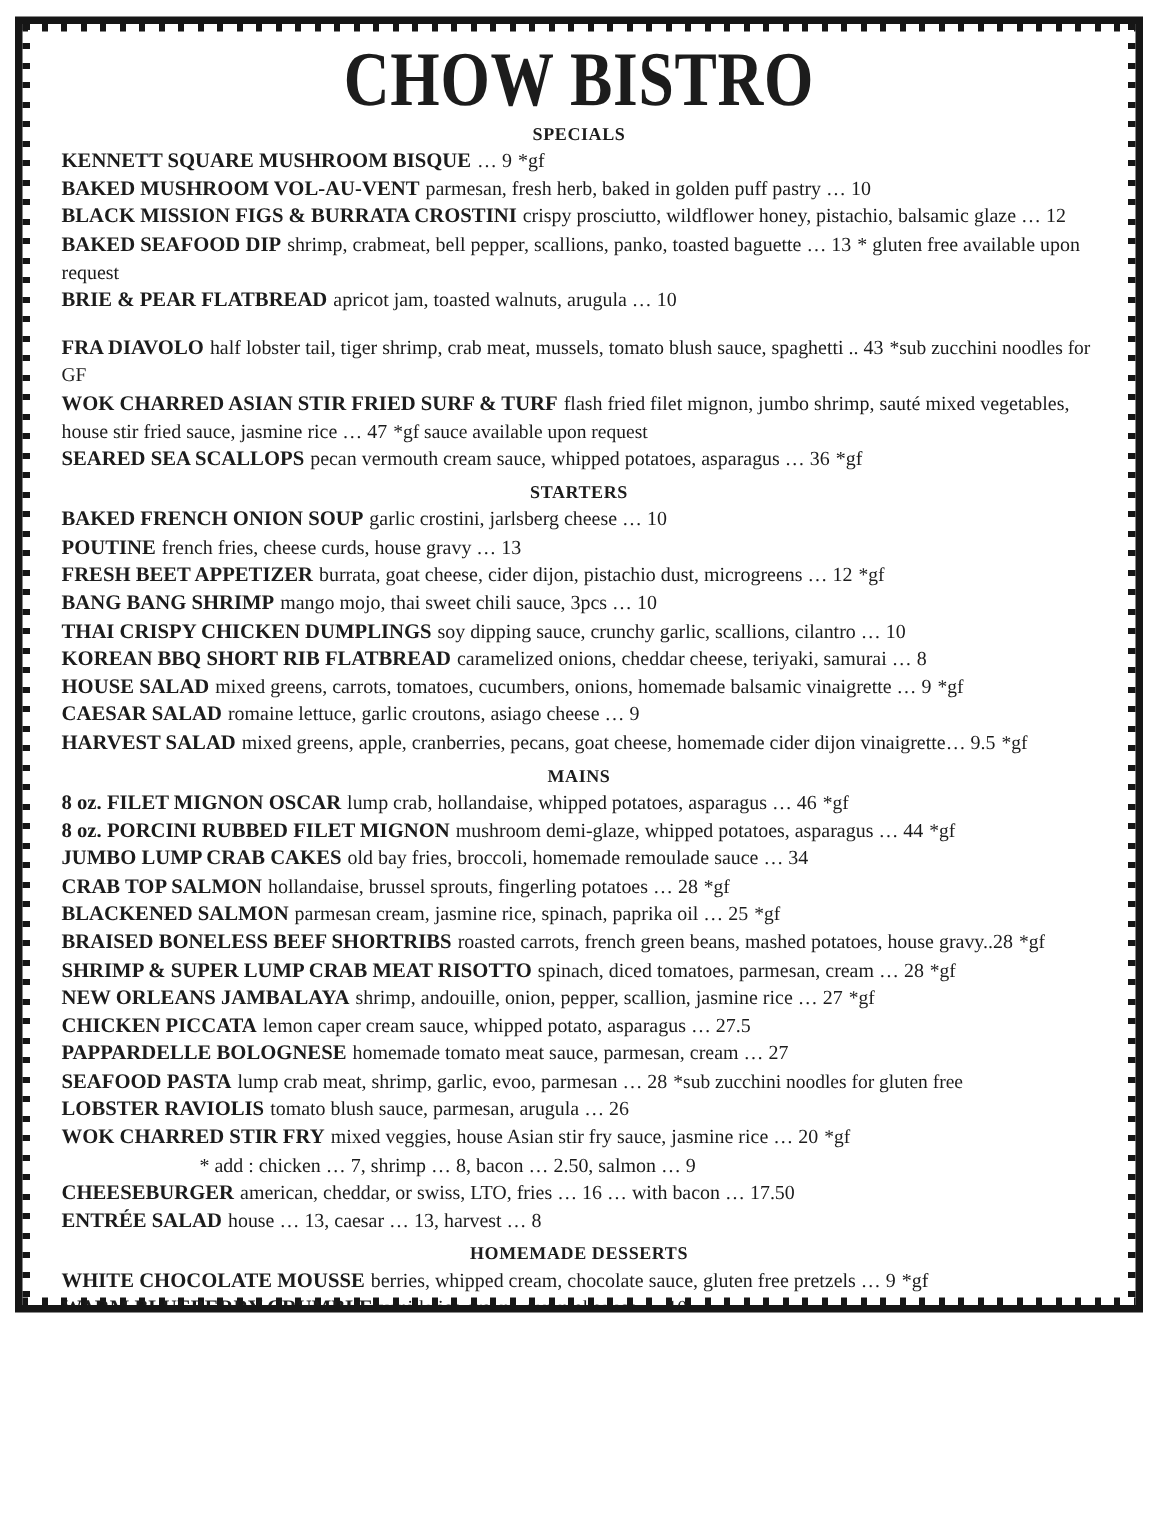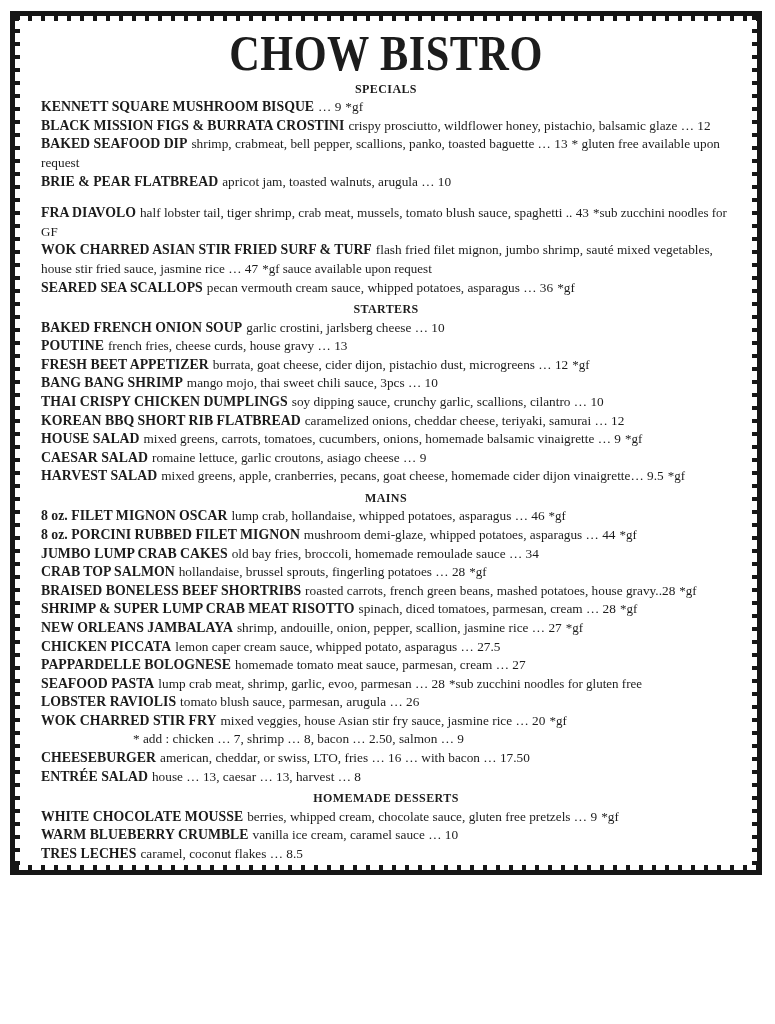--- a/index.html
+++ b/index.html
@@ -58,20 +58,21 @@
     <div>
 
     <section class="section">
           <h2 class="heading">SPECIALS</h2>
           <div class="groups">
 
           <div class="group">
                 <div class="items">
 
                 <div class="line"><span class="nm">KENNETT SQUARE MUSHROOM BISQUE</span><span class="ds">… 9</span><span class="nt" data-size="normal">*gf</span></div>
+                <div class="line"><span class="nm">BAKED MUSHROOM VOL-AU-VENT</span><span class="ds">parmesan, fresh herb, baked in golden puff pastry … 10</span><span class="nt"></span></div>
                 <div class="line"><span class="nm">BLACK MISSION FIGS &amp; BURRATA CROSTINI</span><span class="ds">crispy prosciutto, wildflower honey, pistachio, balsamic glaze … 12</span><span class="nt"></span></div>
                 <div class="line"><span class="nm">BAKED SEAFOOD DIP</span><span class="ds">shrimp, crabmeat, bell pepper, scallions, panko, toasted baguette … 13</span><span class="nt" data-size="normal">* gluten free available upon request</span></div>
                 <div class="line"><span class="nm">BRIE &amp; PEAR FLATBREAD</span><span class="ds">apricot jam, toasted walnuts, arugula … 10</span><span class="nt"></span></div>
               </div>
               </div>
             <div class="group">
                 <div class="items">
 
                 <div class="line"><span class="nm">FRA DIAVOLO</span><span class="ds">half lobster tail, tiger shrimp, crab meat, mussels, tomato blush sauce, spaghetti .. 43</span><span class="nt" data-size="small">*sub zucchini noodles for GF</span></div>
                 <div class="line"><span class="nm">WOK CHARRED ASIAN STIR FRIED SURF &amp; TURF</span><span class="ds">flash fried filet mignon, jumbo shrimp, sauté mixed vegetables, house stir fried sauce, jasmine rice … 47</span><span class="nt" data-size="small">*gf sauce available upon request</span></div>
@@ -85,39 +86,40 @@
           <div class="groups">
 
           <div class="group">
                 <div class="items">
 
                 <div class="line"><span class="nm">BAKED FRENCH ONION SOUP</span><span class="ds">garlic crostini, jarlsberg cheese … 10</span><span class="nt"></span></div>
                 <div class="line"><span class="nm">POUTINE</span><span class="ds">french fries, cheese curds, house gravy … 13</span><span class="nt"></span></div>
                 <div class="line"><span class="nm">FRESH BEET APPETIZER</span><span class="ds">burrata, goat cheese, cider dijon, pistachio dust, microgreens … 12</span><span class="nt" data-size="small">*gf</span></div>
                 <div class="line"><span class="nm">BANG BANG SHRIMP</span><span class="ds">mango mojo, thai sweet chili sauce, 3pcs … 10</span><span class="nt"></span></div>
                 <div class="line"><span class="nm">THAI CRISPY CHICKEN DUMPLINGS</span><span class="ds">soy dipping sauce, crunchy garlic, scallions, cilantro … 10</span><span class="nt"></span></div>
-                <div class="line"><span class="nm">KOREAN BBQ SHORT RIB FLATBREAD</span><span class="ds">caramelized onions, cheddar cheese, teriyaki, samurai … 12</span><span class="nt"></span></div>
+                <div class="line"><span class="nm">KOREAN BBQ SHORT RIB FLATBREAD</span><span class="ds">caramelized onions, cheddar cheese, teriyaki, samurai … 8</span><span class="nt"></span></div>
                 <div class="line"><span class="nm">HOUSE SALAD</span><span class="ds">mixed greens, carrots, tomatoes, cucumbers, onions, homemade balsamic vinaigrette … 9</span><span class="nt" data-size="small">*gf</span></div>
                 <div class="line"><span class="nm">CAESAR SALAD</span><span class="ds">romaine lettuce, garlic croutons, asiago cheese … 9</span><span class="nt"></span></div>
                 <div class="line"><span class="nm">HARVEST SALAD</span><span class="ds">mixed greens, apple, cranberries, pecans, goat cheese, homemade cider dijon vinaigrette… 9.5</span><span class="nt" data-size="small">*gf</span></div>
               </div>
               </div>
           </div>
         </section>
         <section class="section">
           <h2 class="heading">MAINS</h2>
           <div class="groups">
 
           <div class="group">
                 <div class="items">
 
                 <div class="line"><span class="nm">8 oz. FILET MIGNON OSCAR</span><span class="ds">lump crab, hollandaise, whipped potatoes, asparagus … 46</span><span class="nt" data-size="small">*gf</span></div>
                 <div class="line"><span class="nm">8 oz. PORCINI RUBBED FILET MIGNON</span><span class="ds">mushroom demi-glaze, whipped potatoes, asparagus … 44</span><span class="nt" data-size="small">*gf</span></div>
                 <div class="line"><span class="nm">JUMBO LUMP CRAB CAKES</span><span class="ds">old bay fries, broccoli, homemade remoulade sauce … 34</span><span class="nt"></span></div>
                 <div class="line"><span class="nm">CRAB TOP SALMON</span><span class="ds">hollandaise, brussel sprouts, fingerling potatoes … 28</span><span class="nt" data-size="small">*gf</span></div>
+                <div class="line"><span class="nm">BLACKENED SALMON</span><span class="ds">parmesan cream, jasmine rice, spinach, paprika oil … 25</span><span class="nt" data-size="small">*gf</span></div>
                 <div class="line"><span class="nm">BRAISED BONELESS BEEF SHORTRIBS</span><span class="ds">roasted carrots, french green beans, mashed potatoes, house gravy..28</span><span class="nt" data-size="small">*gf</span></div>
                 <div class="line"><span class="nm">SHRIMP &amp; SUPER LUMP CRAB MEAT RISOTTO</span><span class="ds">spinach, diced tomatoes, parmesan, cream … 28</span><span class="nt" data-size="small">*gf</span></div>
                 <div class="line"><span class="nm">NEW ORLEANS JAMBALAYA</span><span class="ds">shrimp, andouille, onion, pepper, scallion, jasmine rice … 27</span><span class="nt" data-size="small">*gf</span></div>
                 <div class="line"><span class="nm">CHICKEN PICCATA</span><span class="ds">lemon caper cream sauce, whipped potato, asparagus … 27.5</span><span class="nt"></span></div>
                 <div class="line"><span class="nm">PAPPARDELLE BOLOGNESE</span><span class="ds">homemade tomato meat sauce, parmesan, cream … 27</span><span class="nt"></span></div>
                 <div class="line"><span class="nm">SEAFOOD PASTA</span><span class="ds">lump crab meat, shrimp, garlic, evoo, parmesan … 28</span><span class="nt" data-size="small">*sub zucchini noodles for gluten free</span></div>
                 <div class="line"><span class="nm">LOBSTER RAVIOLIS</span><span class="ds">tomato blush sauce, parmesan, arugula … 26</span><span class="nt"></span></div>
                 <div class="line"><span class="nm">WOK CHARRED STIR FRY</span><span class="ds">mixed veggies, house Asian stir fry sauce, jasmine rice … 20</span><span class="nt" data-size="small">*gf</span></div>
                 <div class="line" data-variant="indent"><span class="nm"></span><span class="ds">* add : chicken … 7, shrimp … 8, bacon … 2.50, salmon … 9</span><span class="nt"></span></div>
                 <div class="line"><span class="nm">CHEESEBURGER</span><span class="ds">american, cheddar, or swiss, LTO, fries … 16 … with bacon … 17.50</span><span class="nt"></span></div>

